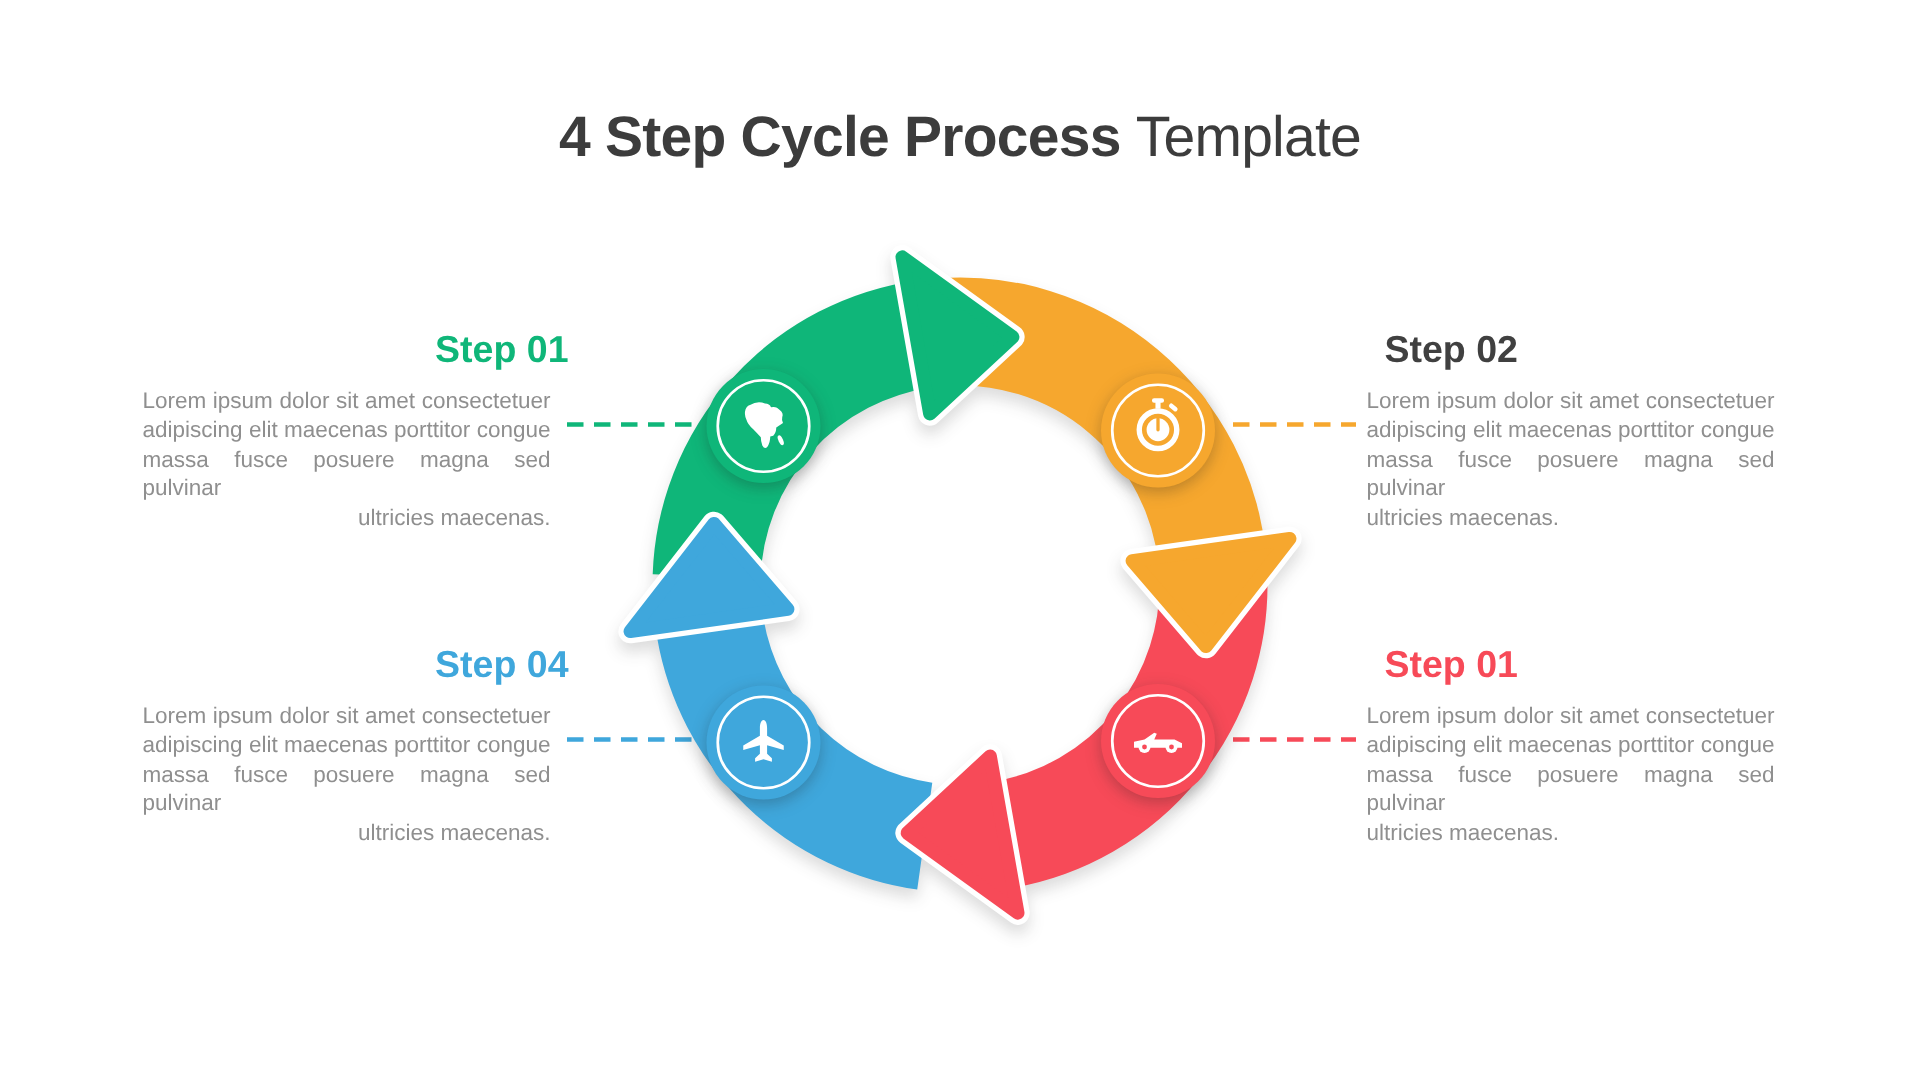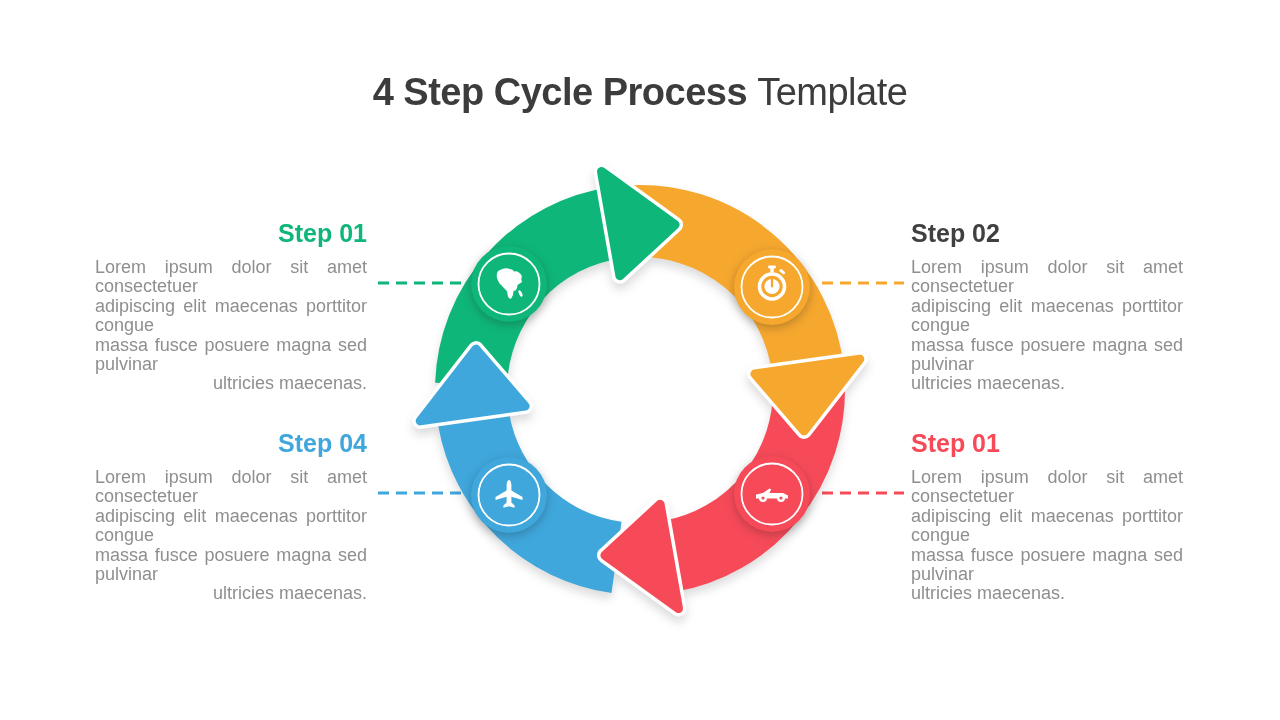--- a/index.html
+++ b/index.html
@@ -11,24 +11,24 @@
     position:absolute;top:46px;left:0;width:1280px;text-align:center;
     font-size:38px;letter-spacing:-0.5px;line-height:42px;white-space:nowrap;
   }
   .title .bold{font-weight:700;}
   .title .reg{font-weight:400;}
   .diagram-svg{position:absolute;left:0;top:0;}
   .arc-group{filter:drop-shadow(0 6px 5px rgba(40,40,40,0.16));}
   .icon-bubble{filter:drop-shadow(0 3px 5px rgba(30,30,30,0.28));}
   .step-block{position:absolute;width:272px;}
   .step-heading{
-    position:absolute;left:0;top:0;width:272px;
+    position:absolute;left:12px;top:0;width:272px;
     font-size:25px;font-weight:700;line-height:28px;
   }
-  .step-desc{position:absolute;left:0;width:272px;font-size:18px;line-height:19.4px;}
+  .step-desc{position:absolute;left:0;width:272px;font-size:15px;line-height:19.4px;}
   .align-right .step-heading{text-align:right;}
   .align-left  .step-heading{text-align:left;}
   .desc-line{text-align:justify;text-align-last:justify;}
   .align-right .desc-last{text-align-last:right;}
   .align-left  .desc-last{text-align-last:left;}
 </style>
 </head>
 <body>
 
 <div class="slide">

